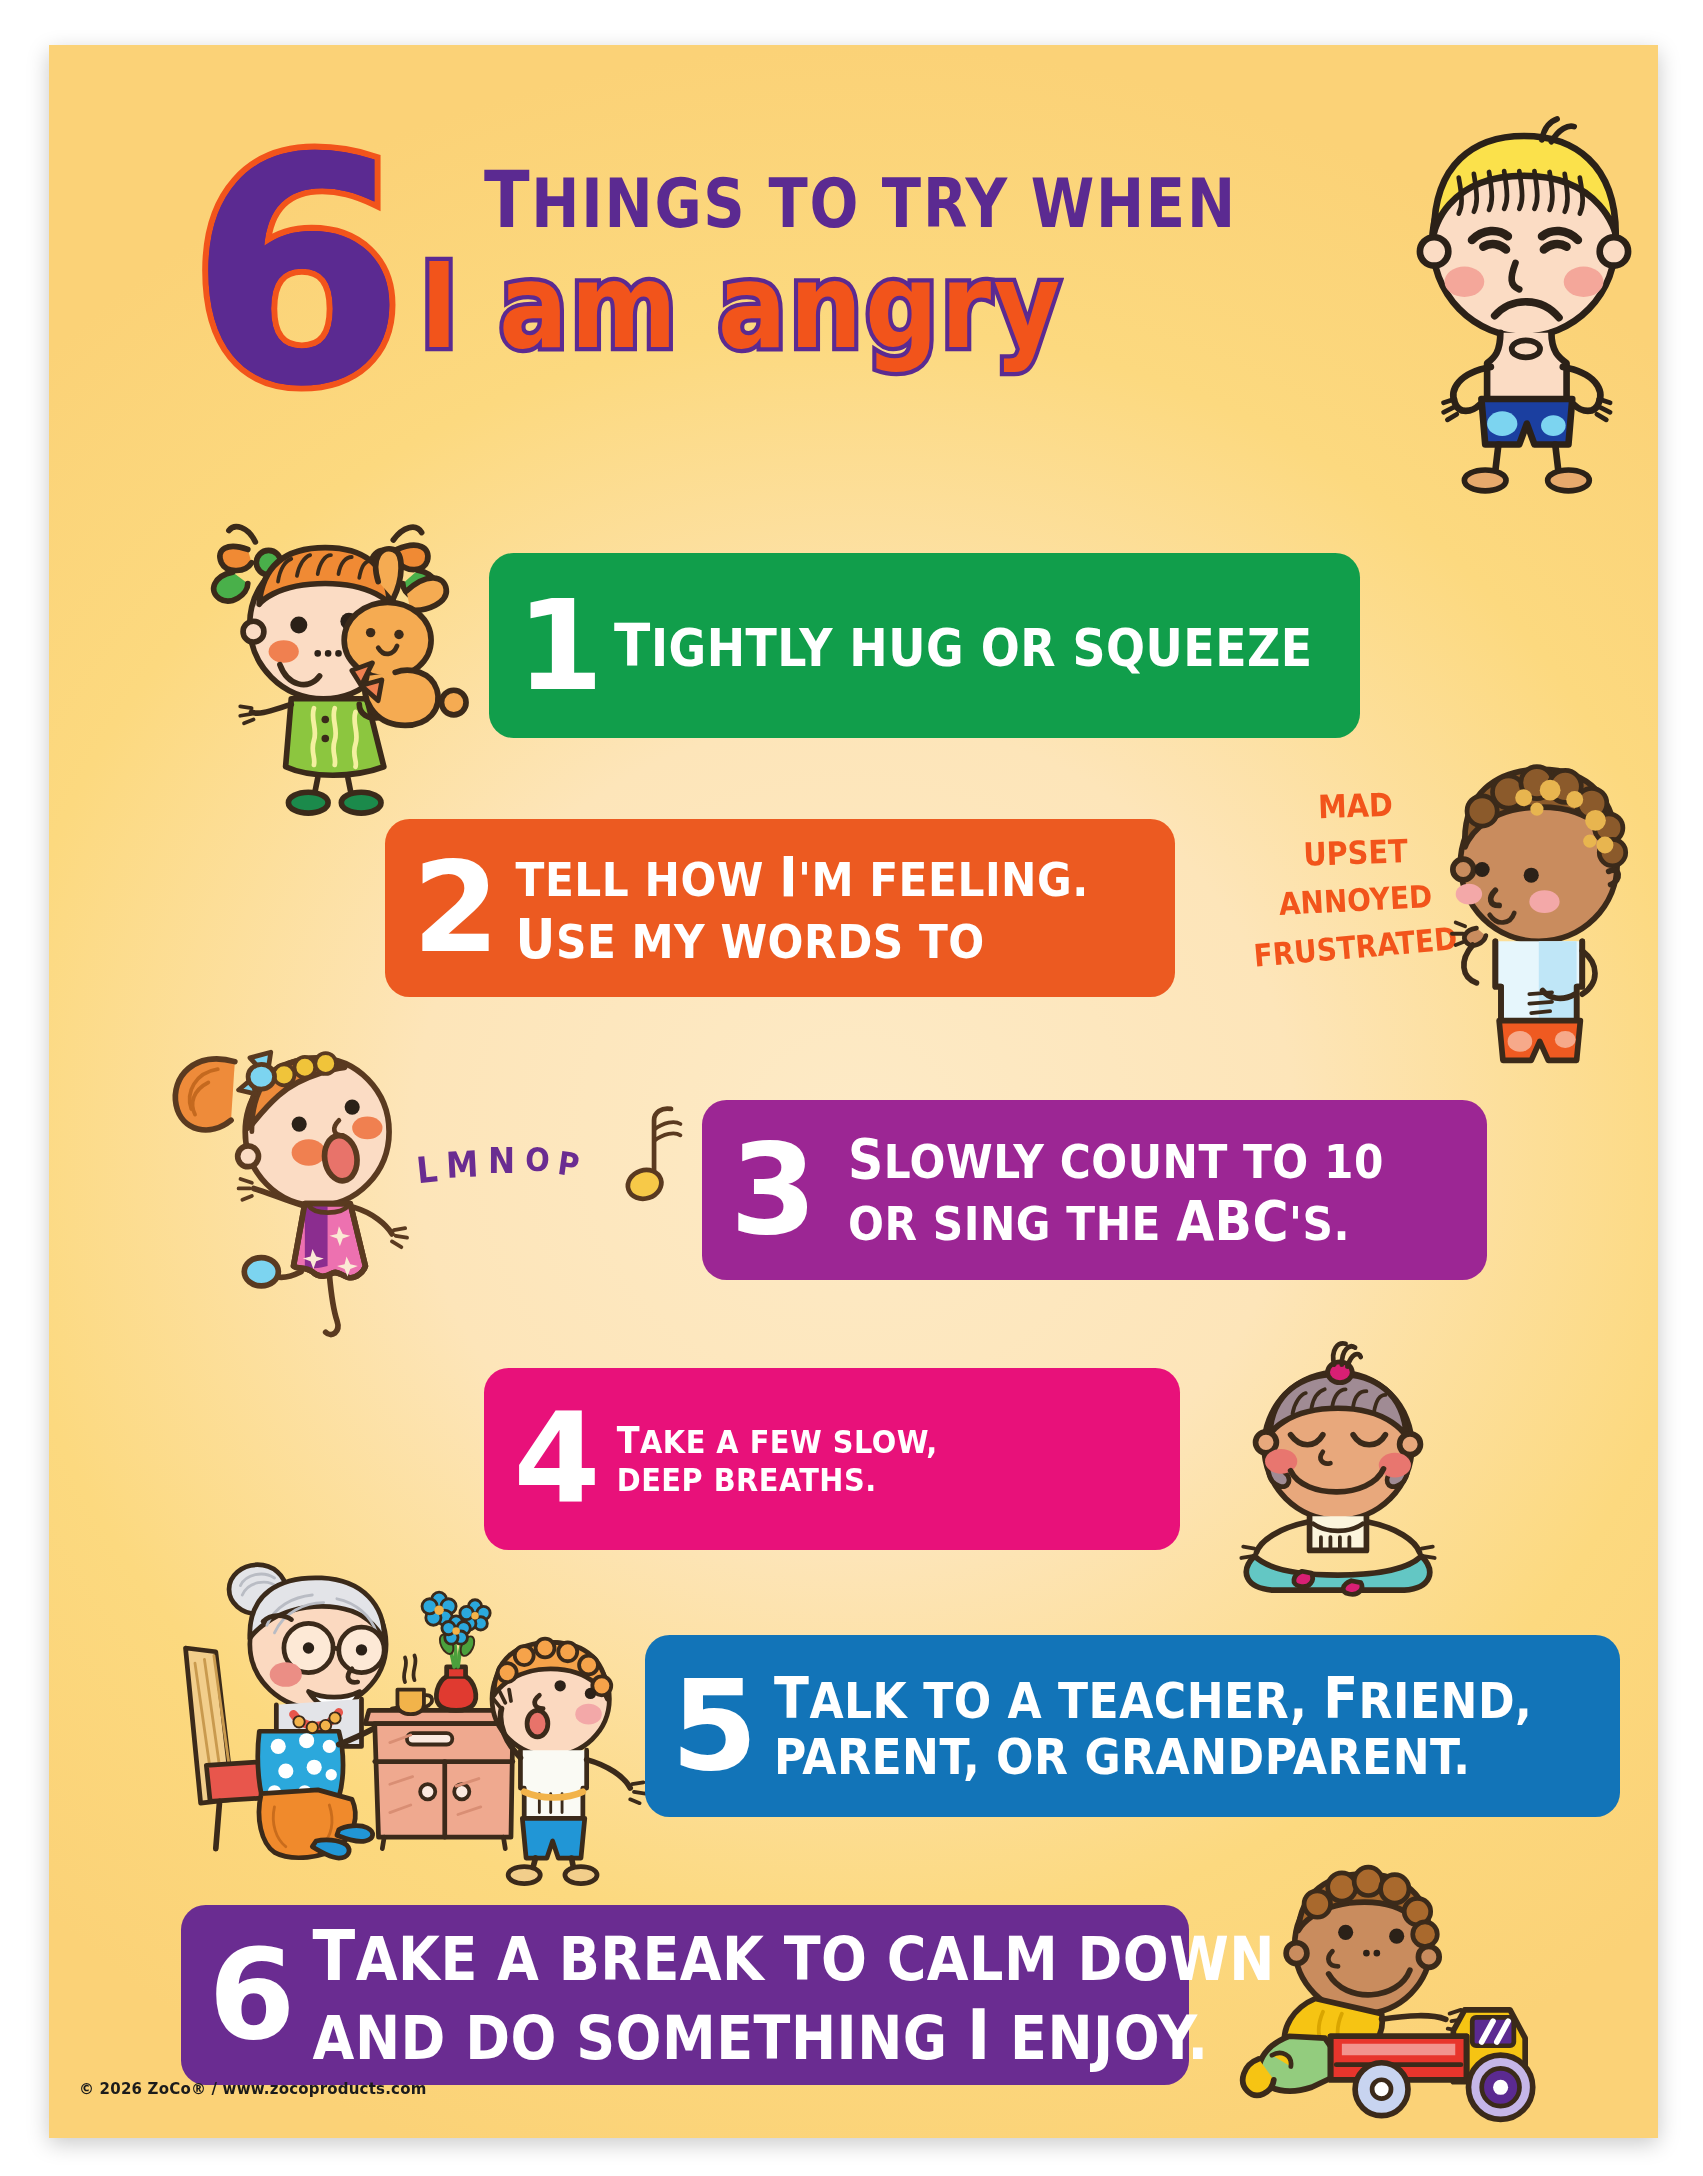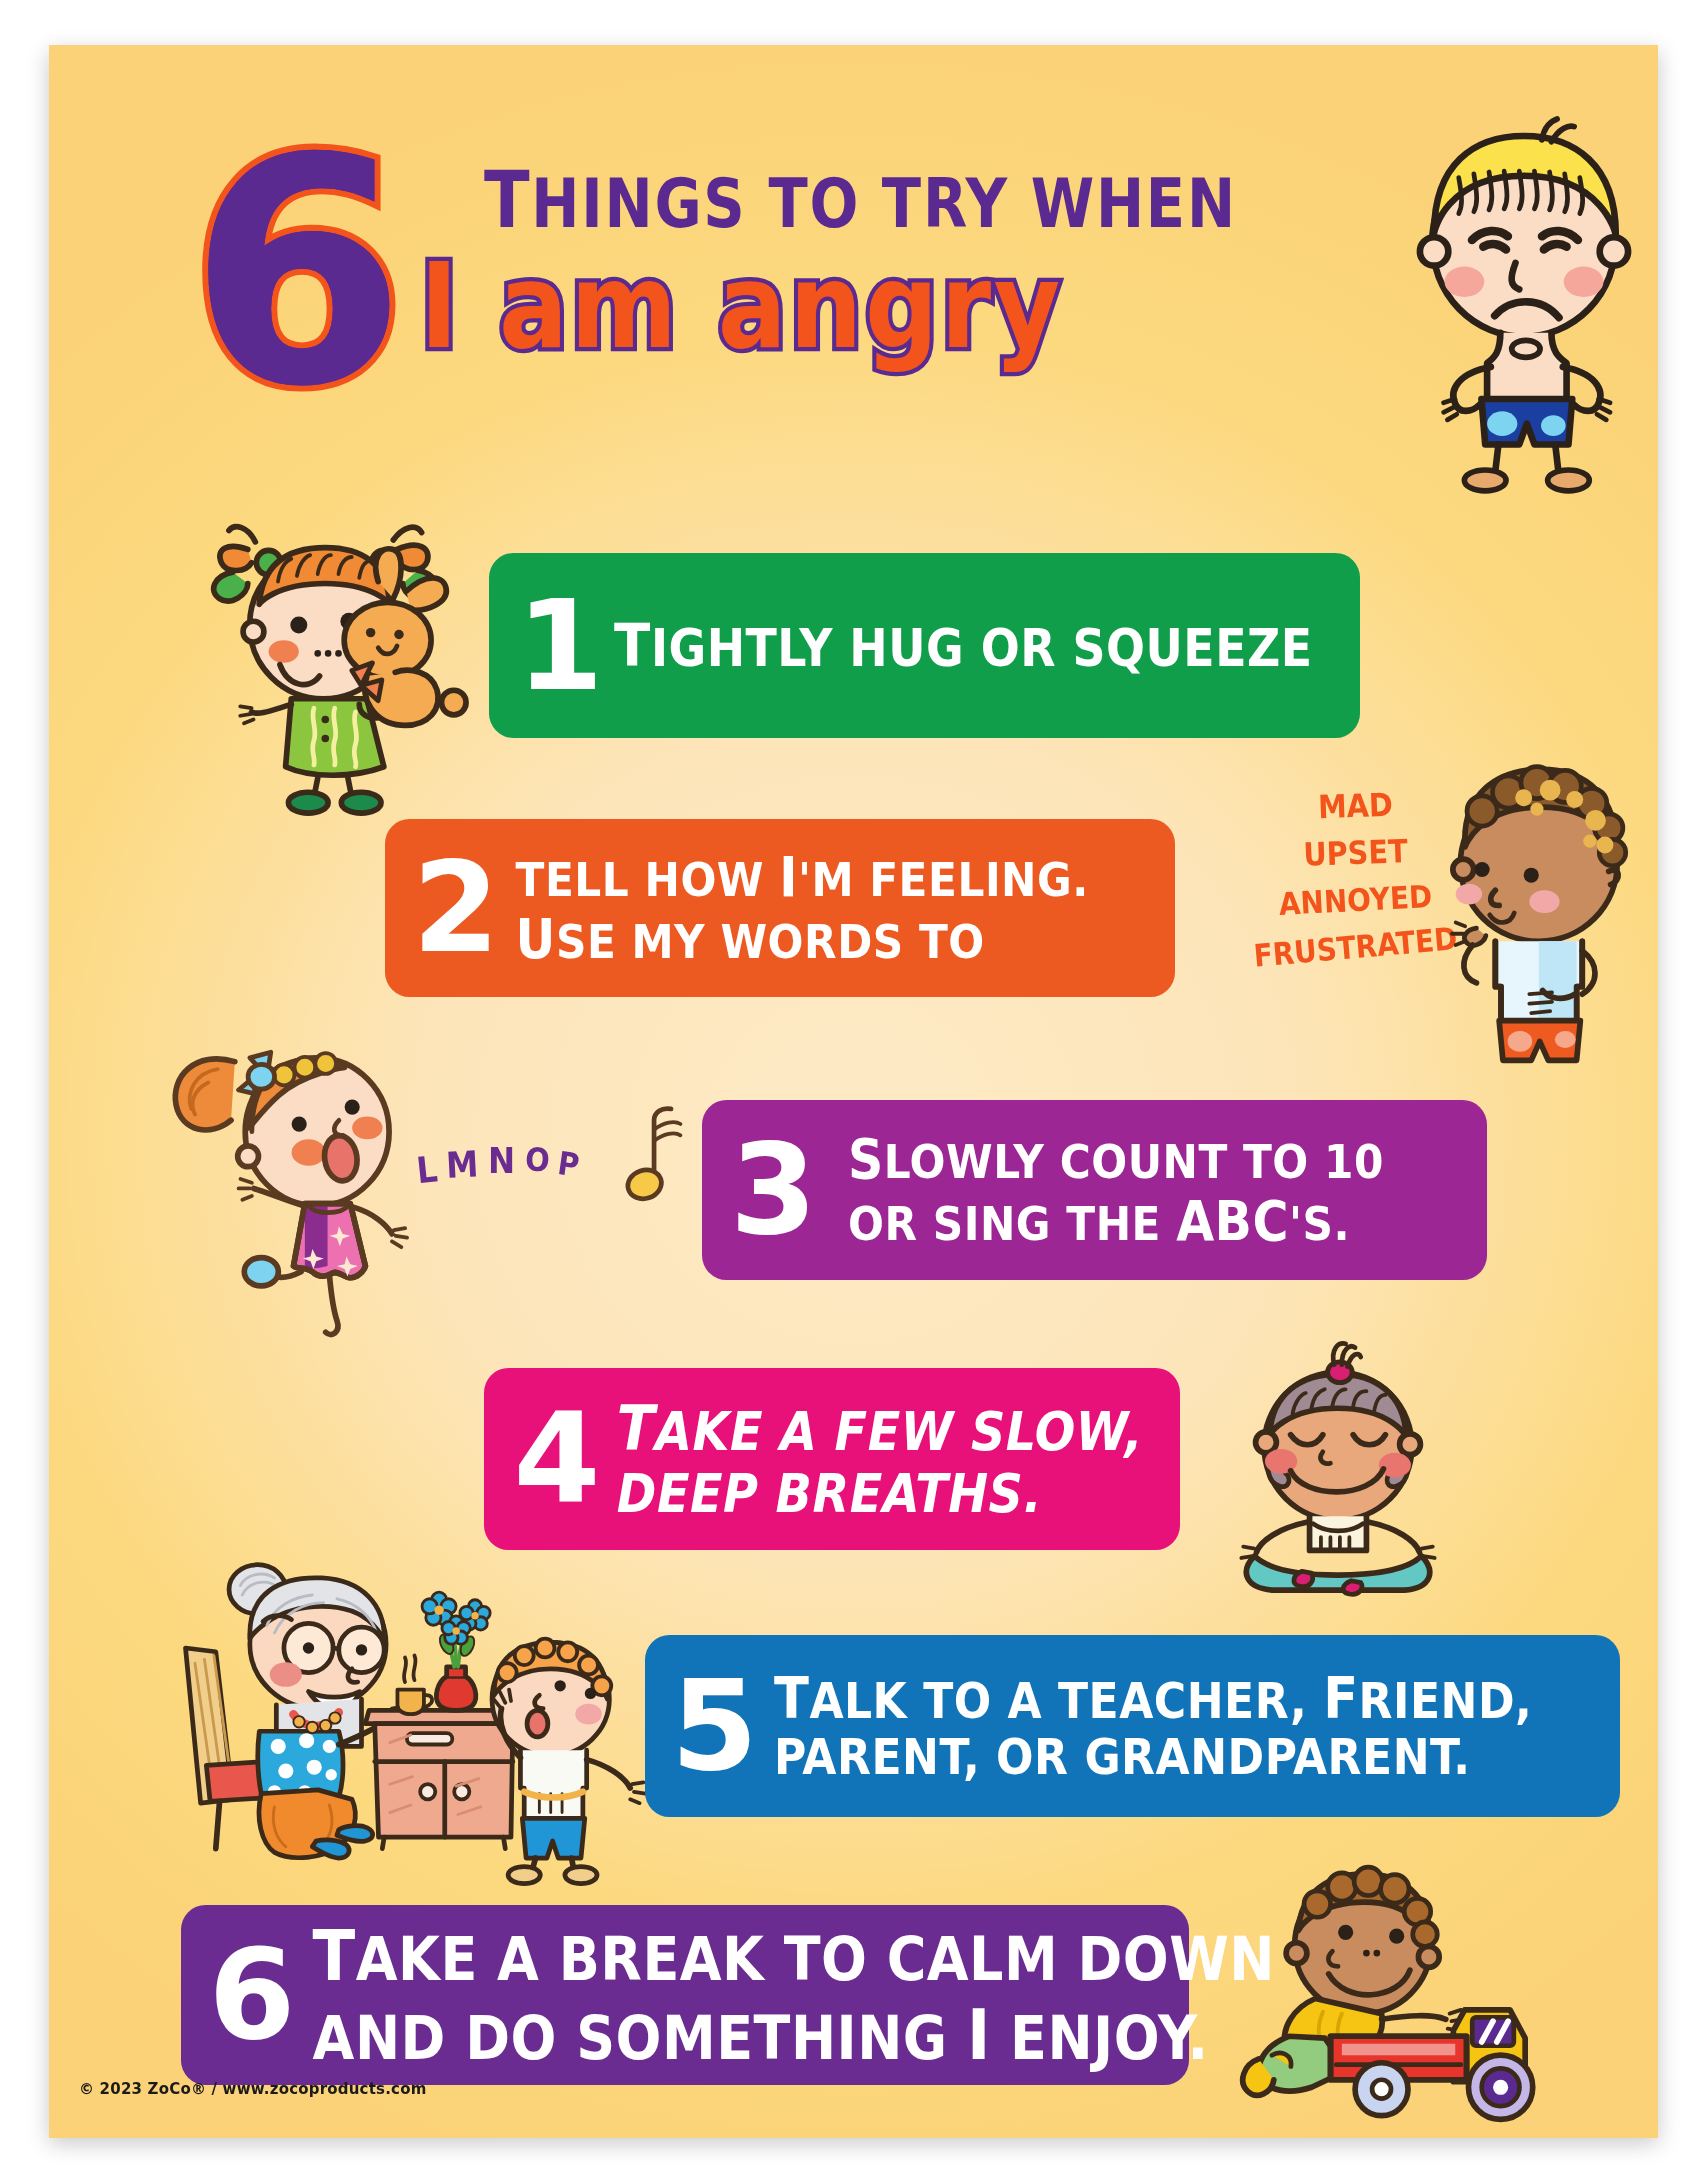--- a/index.html
+++ b/index.html
@@ -120,21 +120,21 @@
   #banner2 { left: 336px; top: 774px; width: 790px; height: 178px; background: #EC5A21; padding-left: 24.6px; }
   #banner2 .num { width: 91px; }
   #banner2 .lines { font-size: 47px; margin-left: 15px; }
 
   #banner3 { left: 653px; top: 1055px; width: 785px; height: 180px; background: #9C2694; padding-left: 23px; }
   #banner3 .num { width: 95px; }
   #banner3 .lines { font-size: 47px; margin-left: 28px; }
 
   #banner4 { left: 435px; top: 1323px; width: 696px; height: 182px; background: #E8117A; padding-left: 24.6px; }
   #banner4 .num { width: 95px; }
-  #banner4 .lines { font-size: 53px; margin-left: 13.2px; font-style: italic; }
+  #banner4 .lines { font-size: 32px; margin-left: 13.2px; }
 
   #banner5 { left: 596px; top: 1590px; width: 975px; height: 182px; background: #1274B8; padding-left: 23px; }
   #banner5 .num { width: 91px; }
   #banner5 .lines { font-size: 49px; margin-left: 15px; }
 
   #banner6 { left: 132px; top: 1860px; width: 1008px; height: 180px; background: #6A2C91; padding-left: 24.6px; }
   #banner6 .num { width: 91px; }
   #banner6 .lines { font-size: 60px; margin-left: 16px; }
 
   
@@ -801,16 +801,16 @@
 
         <circle cx="160" cy="232" r="28" fill="#C8D4F0" stroke="#3B2A1A"></circle>
         <circle cx="160" cy="232" r="10" fill="#FFFFFF" stroke="#3B2A1A" stroke-width="5"></circle>
         <circle cx="286" cy="230" r="34" fill="#C5B6E8" stroke="#3B2A1A"></circle>
         <circle cx="286" cy="230" r="20" fill="#5B2A91" stroke="#3B2A1A" stroke-width="5"></circle>
         <circle cx="286" cy="230" r="8" fill="#FFFFFF" stroke="none"></circle>
       </g>
     </svg>
   </div>
 
-  <div id="footer">© 2023 ZoCo®  /  www.zocoproducts.com</div>
+  <div id="footer">© 2026 ZoCo®  /  www.zocoproducts.com</div>
 
 </div>
 
 
 </body></html>

